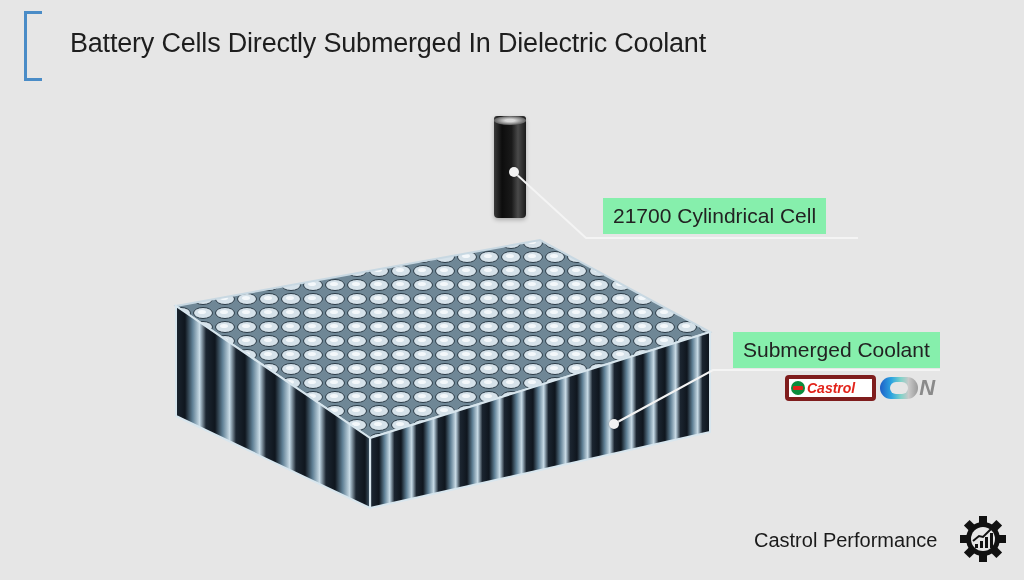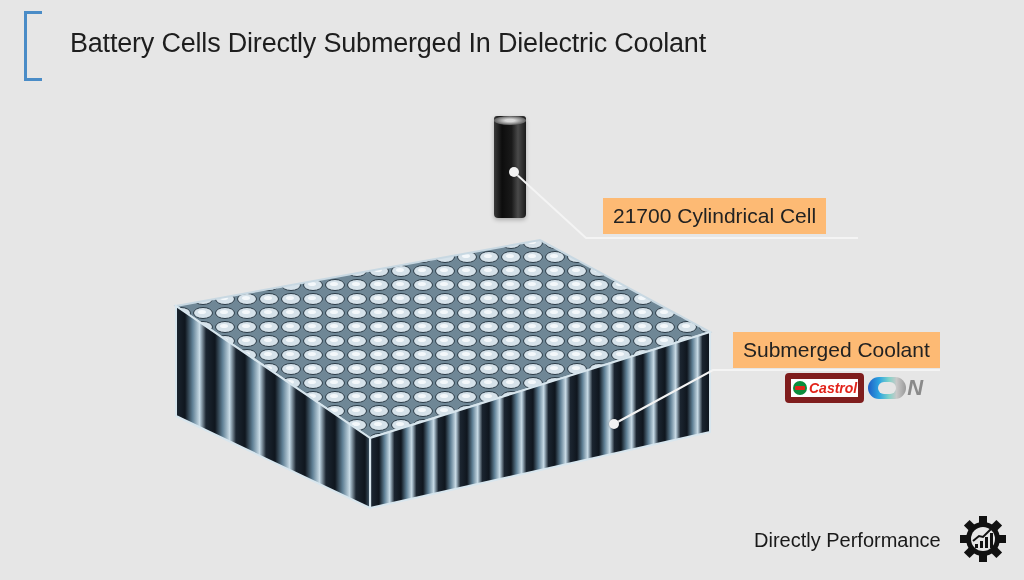--- a/index.html
+++ b/index.html
@@ -27,33 +27,33 @@
     position: absolute; left: 0; top: 0; width: 32px; height: 9px;
     border-radius: 50%;
     background: radial-gradient(ellipse at center, #d8d8d8 20%, #777 60%, #222 100%);
   }
   .dot {
     position: absolute; width: 10px; height: 10px; border-radius: 50%;
     background: #f2f2f2; box-shadow: 0 0 2px rgba(0,0,0,0.4);
   }
   svg.lines { position: absolute; left: 0; top: 0; }
   .label-box {
-    position: absolute; background: #fdba74; color: #222;
+    position: absolute; background: #86efac; color: #222;
     font-size: 21px; padding: 6px 10px; white-space: nowrap;
   }
   .label-cell { left: 603px; top: 198px; }
   .label-coolant { left: 733px; top: 332px; }
   .brand-row {
     position: absolute; left: 785px; top: 377px; height: 22px;
     display: flex; align-items: center; gap: 2px;
   }
   .castrol {
     display: flex; align-items: center; height: 18px;
-    background: #fff; border: 6px solid #7f1d1d; border-radius: 4px;
-    padding: 0 1px 0 2px;
+    background: #fff; border: 4px solid #7f1d1d; border-radius: 4px;
+    padding: 0 17px 0 2px;
   }
   .castrol-mark {
     width: 14px; height: 14px; border-radius: 50%;
     background: #0a8d3c; position: relative; margin-right: 2px;
   }
   .castrol-mark::after {
     content: ""; position: absolute; left: 2px; top: 5px; width: 10px; height: 4px;
     background: #e2231a; border-radius: 1px;
   }
   .castrol-text {
@@ -129,21 +129,21 @@
   <div class="castrol">
     <span class="castrol-mark"></span>
     <span class="castrol-text">Castrol</span>
   </div>
   <div class="on-logo">
     <span class="on-o"></span>
     <span class="on-n">N</span>
   </div>
 </div>
 
-<div class="footer-text">Directly Performance</div>
+<div class="footer-text">Castrol Performance</div>
 <svg class="gear" viewBox="0 0 50 50">
   <g fill="#111">
     <circle cx="25" cy="25" r="17"></circle>
     <rect x="21" y="2" width="8" height="8"></rect>
     <rect x="21" y="40" width="8" height="8"></rect>
     <rect x="2" y="21" width="8" height="8"></rect>
     <rect x="40" y="21" width="8" height="8"></rect>
     <rect x="21" y="2" width="8" height="8" transform="rotate(45 25 25)"></rect>
     <rect x="21" y="40" width="8" height="8" transform="rotate(45 25 25)"></rect>
     <rect x="2" y="21" width="8" height="8" transform="rotate(45 25 25)"></rect>

